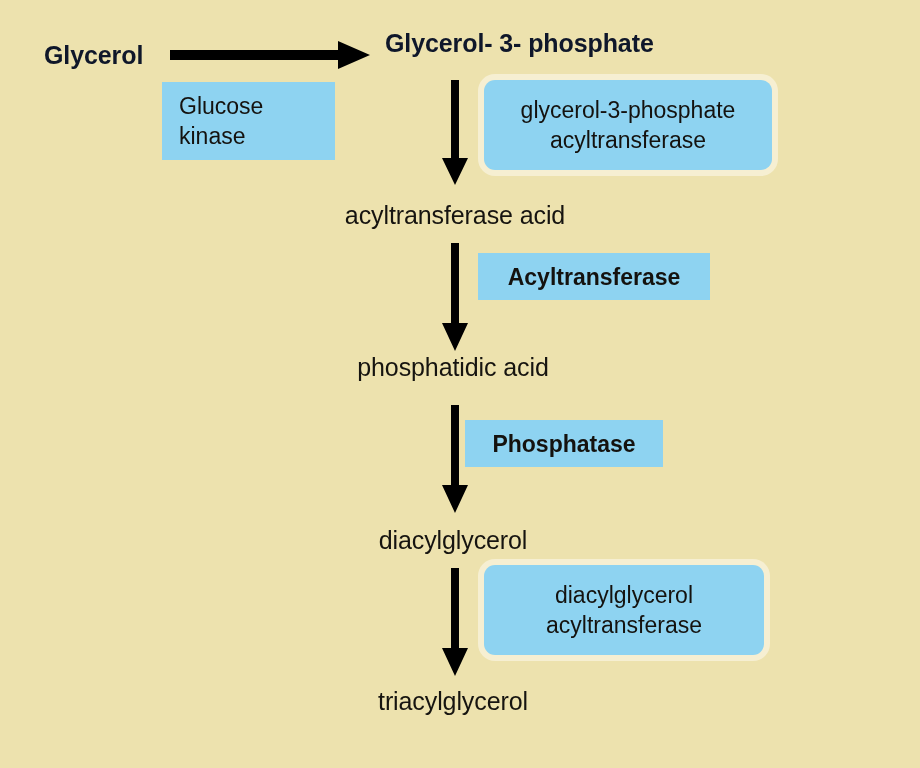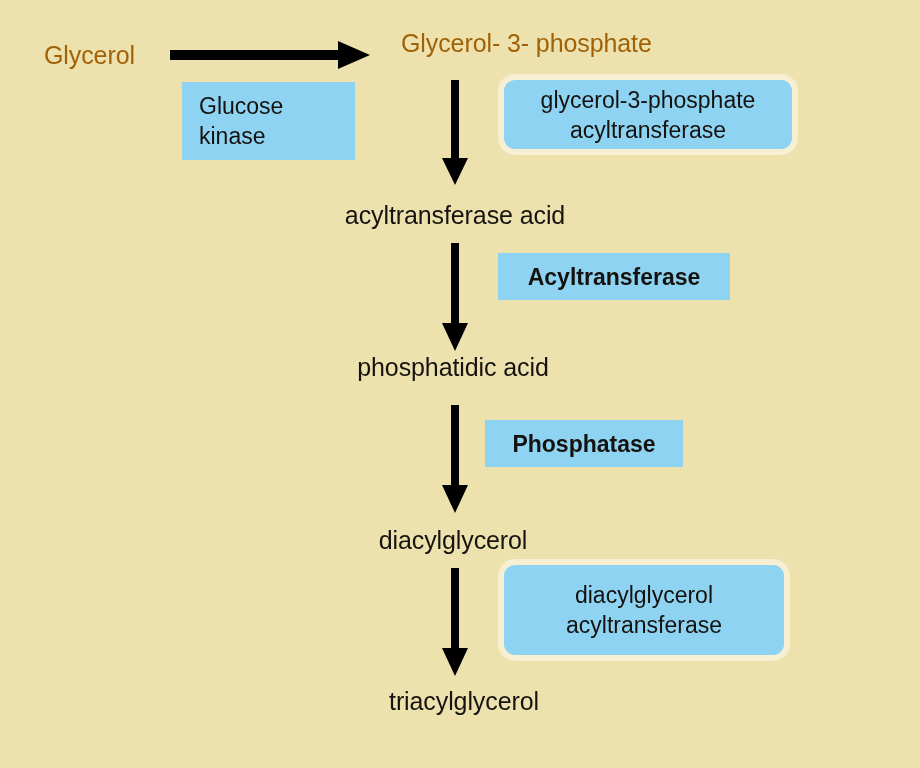--- a/index.html
+++ b/index.html
@@ -24,40 +24,39 @@
   
   .metabolite {
     position: absolute;
     color: #161410;
     font-size: 25px;
     line-height: 30px;
     white-space: nowrap;
     letter-spacing: -0.1px;
   }
   .metabolite.bold {
-    font-weight: normal;
-    color: #a16207;
+    font-weight: bold;
+    color: #0f172a;
   }
   .metabolite.centered {
     transform: translateX(-50%);
     text-align: center;
   }
 
   
   .enzyme-box {
     position: absolute;
     background: #8ed3f1;
     box-sizing: border-box;
     display: flex;
     flex-direction: column;
     justify-content: center;
     color: #14120f;
     font-size: 23px;
     line-height: 30px;
-    margin-left: 20px;
   }
   .enzyme-box.rounded {
     border-radius: 11px;
     align-items: center;
     text-align: center;
     box-shadow: 0 0 0 6px #f6efd2;
   }
   .enzyme-box.square {
     border-radius: 0;
   }
@@ -95,34 +94,34 @@
 <div id="diagram">
 
   <div class="metabolite bold" style="left:44px; top:40px;">Glycerol</div>
 
   <div class="arrow-h" style="left:170px; top:38px;">
     <svg width="200" height="34" viewBox="0 0 200 34">
       <polygon points="0,12 168,12 168,3 200,17 168,31 168,22 0,22" fill="#000000"></polygon>
     </svg>
   </div>
 
-  <div class="metabolite bold" style="left:385px; top:28px;margin-left:16px;">Glycerol- 3- phosphate</div>
+  <div class="metabolite bold" style="left:385px; top:28px;">Glycerol- 3- phosphate</div>
 
   <div class="enzyme-box square left" style="left:162px; top:82px; width:173px; height:78px;">
     <span class="enzyme-line">Glucose</span>
     <span class="enzyme-line">kinase</span>
   </div>
 
   <div class="arrow-v" style="left:455px; top:80px;">
     <svg width="34" height="105" viewBox="0 0 34 105">
       <polygon points="13,0 21,0 21,78 30,78 17,105 4,78 13,78" fill="#000000"></polygon>
     </svg>
   </div>
 
-  <div class="enzyme-box rounded" style="left:484px; top:80px; width:288px; height:69px;">
+  <div class="enzyme-box rounded" style="left:484px; top:80px; width:288px; height:90px;">
     <span class="enzyme-line">glycerol-3-phosphate</span>
     <span class="enzyme-line">acyltransferase</span>
   </div>
 
   <div class="metabolite centered" style="left:455px; top:200px;">acyltransferase acid</div>
 
   <div class="arrow-v" style="left:455px; top:243px;">
     <svg width="34" height="108" viewBox="0 0 34 108">
       <polygon points="13,0 21,0 21,80 30,80 17,108 4,80 13,80" fill="#000000"></polygon>
     </svg>
@@ -150,15 +149,15 @@
     <svg width="34" height="108" viewBox="0 0 34 108">
       <polygon points="13,0 21,0 21,80 30,80 17,108 4,80 13,80" fill="#000000"></polygon>
     </svg>
   </div>
 
   <div class="enzyme-box rounded" style="left:484px; top:565px; width:280px; height:90px;">
     <span class="enzyme-line">diacylglycerol</span>
     <span class="enzyme-line">acyltransferase</span>
   </div>
 
-  <div class="metabolite centered" style="left:453px; top:686px;margin-left:11px;">triacylglycerol</div>
+  <div class="metabolite centered" style="left:453px; top:686px;">triacylglycerol</div>
 
 </div>
 
 </body></html>

